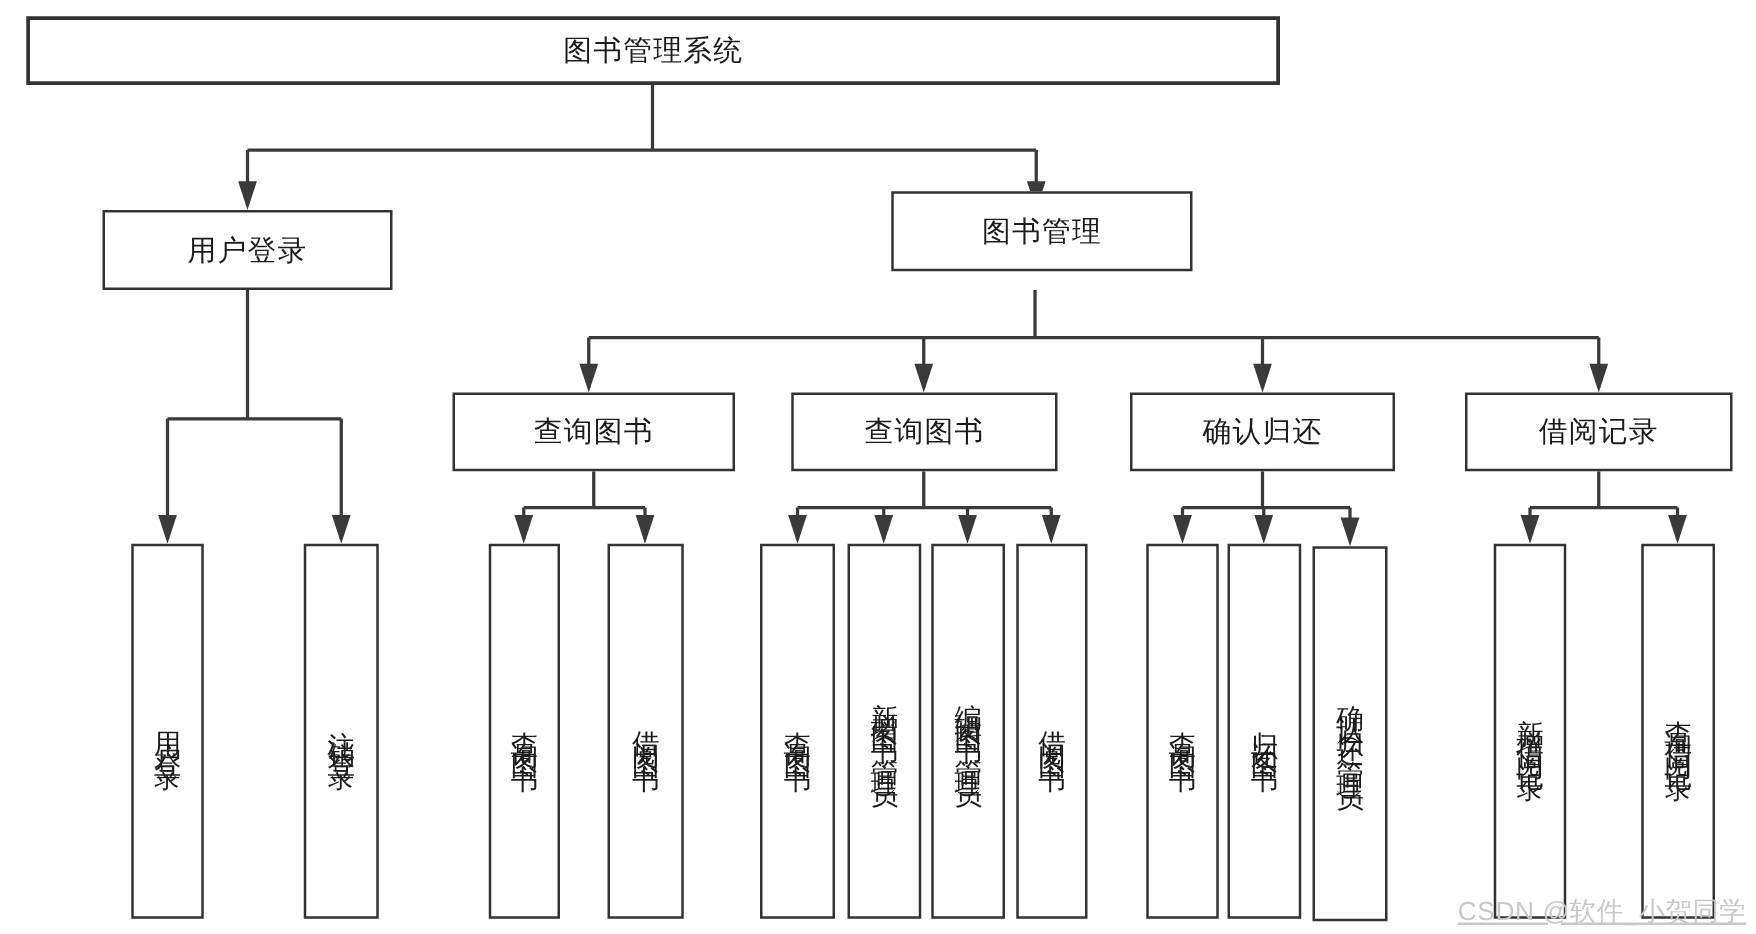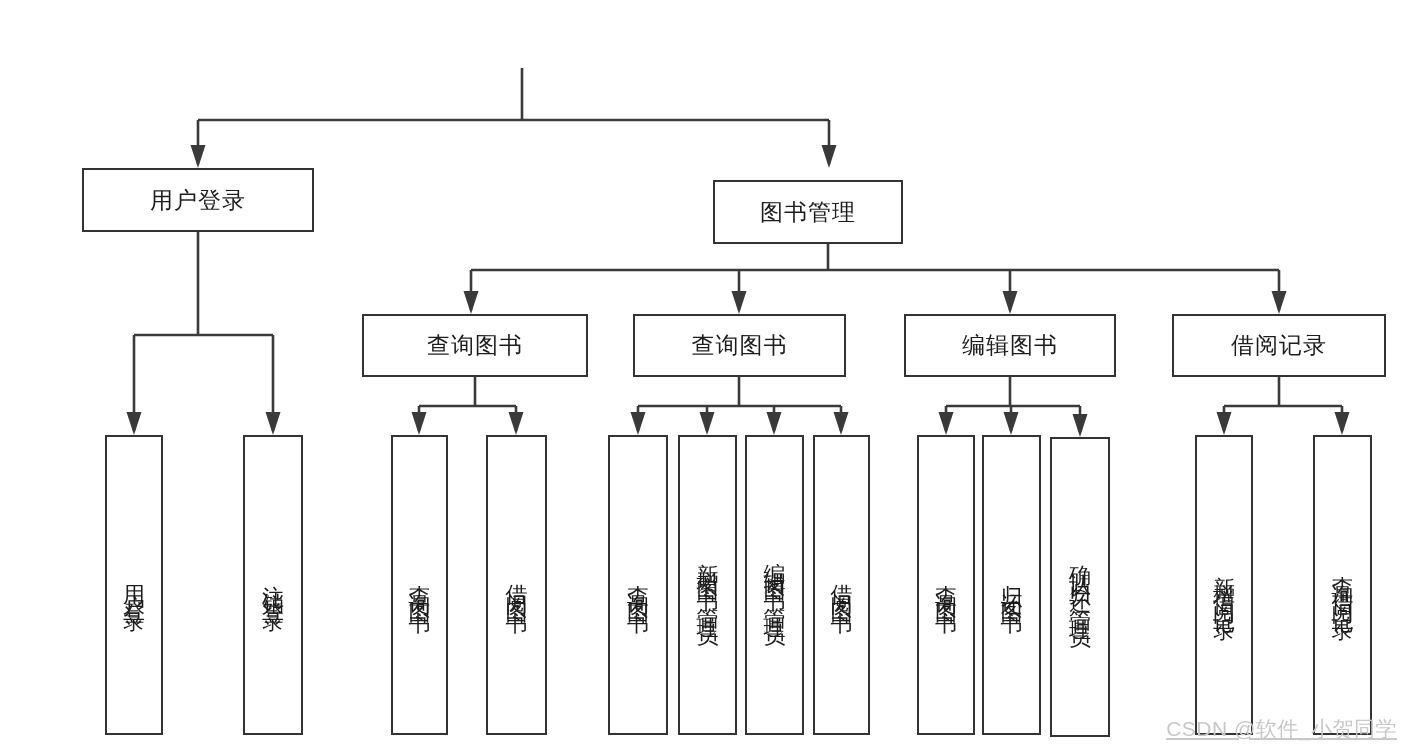--- a/index.html
+++ b/index.html
@@ -98,36 +98,39 @@
     <path d="M1010 377 L1010 406 M946 406 L1080 406 M946 406 L946 431 M1011 406 L1011 431 M1080 406 L1080 431"></path>
     <polygon points="946,435 938.5,412 953.5,412"></polygon>
     <polygon points="1011,435 1003.5,412 1018.5,412"></polygon>
     <polygon points="1080,437 1072.5,414 1087.5,414"></polygon>
 
     <path d="M1279 377 L1279 406 M1224 406 L1342 406 M1224 406 L1224 431 M1342 406 L1342 431"></path>
     <polygon points="1224,435 1216.5,412 1231.5,412"></polygon>
     <polygon points="1342,435 1334.5,412 1349.5,412"></polygon>
   </svg>
 
+  <div class="box h root" style="left:21px;top:13px;width:1003px;height:55px">
+    <span>图书管理系统</span>
+  </div>
 
   <div class="box h" style="left:82px;top:168px;width:232px;height:64px">
     <span>用户登录</span>
   </div>
-  <div class="box h" style="left:713px;top:180px;width:190px;height:64px">
+  <div class="box h" style="left:713px;top:153px;width:241px;height:64px">
     <span>图书管理</span>
   </div>
 
   <div class="box h" style="left:362px;top:314px;width:226px;height:63px">
     <span>查询图书</span>
   </div>
   <div class="box h" style="left:633px;top:314px;width:213px;height:63px">
     <span>查询图书</span>
   </div>
   <div class="box h" style="left:904px;top:314px;width:212px;height:63px">
-    <span>编辑图书</span>
+    <span>确认归还</span>
   </div>
   <div class="box h" style="left:1172px;top:314px;width:214px;height:63px">
     <span>借阅记录</span>
   </div>
 
   <div class="box leaf" style="left:105px;top:435px;width:58px;height:300px">
     <span>用户登录</span>
   </div>
   <div class="box leaf" style="left:243px;top:435px;width:60px;height:300px">
     <span>注销登录</span>

